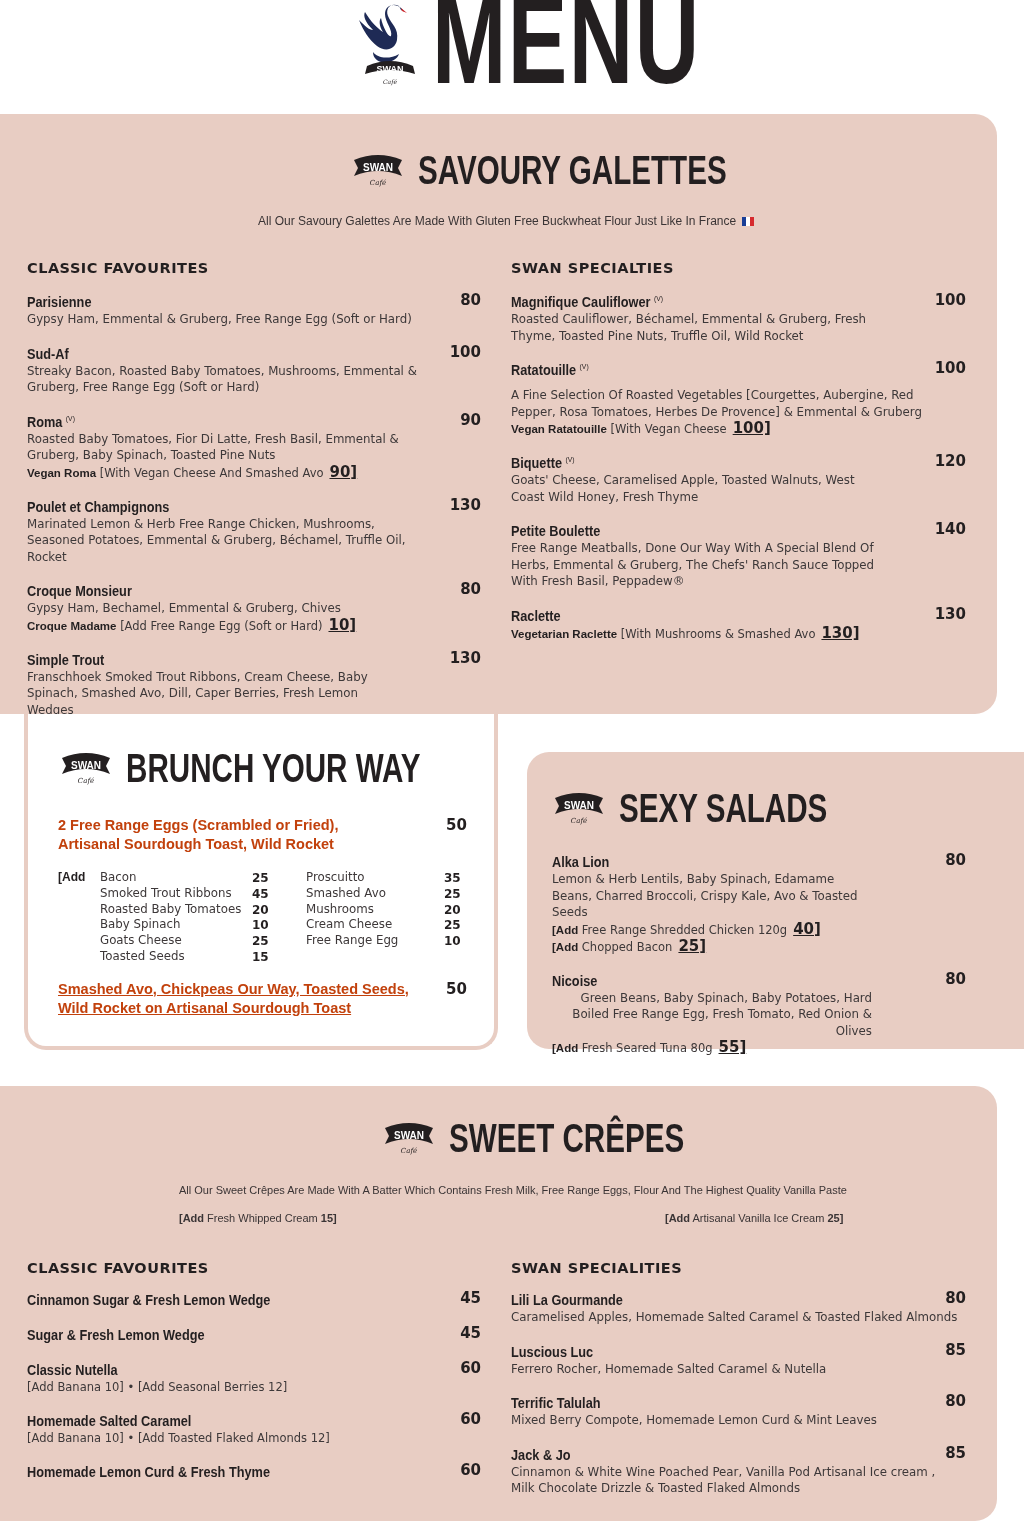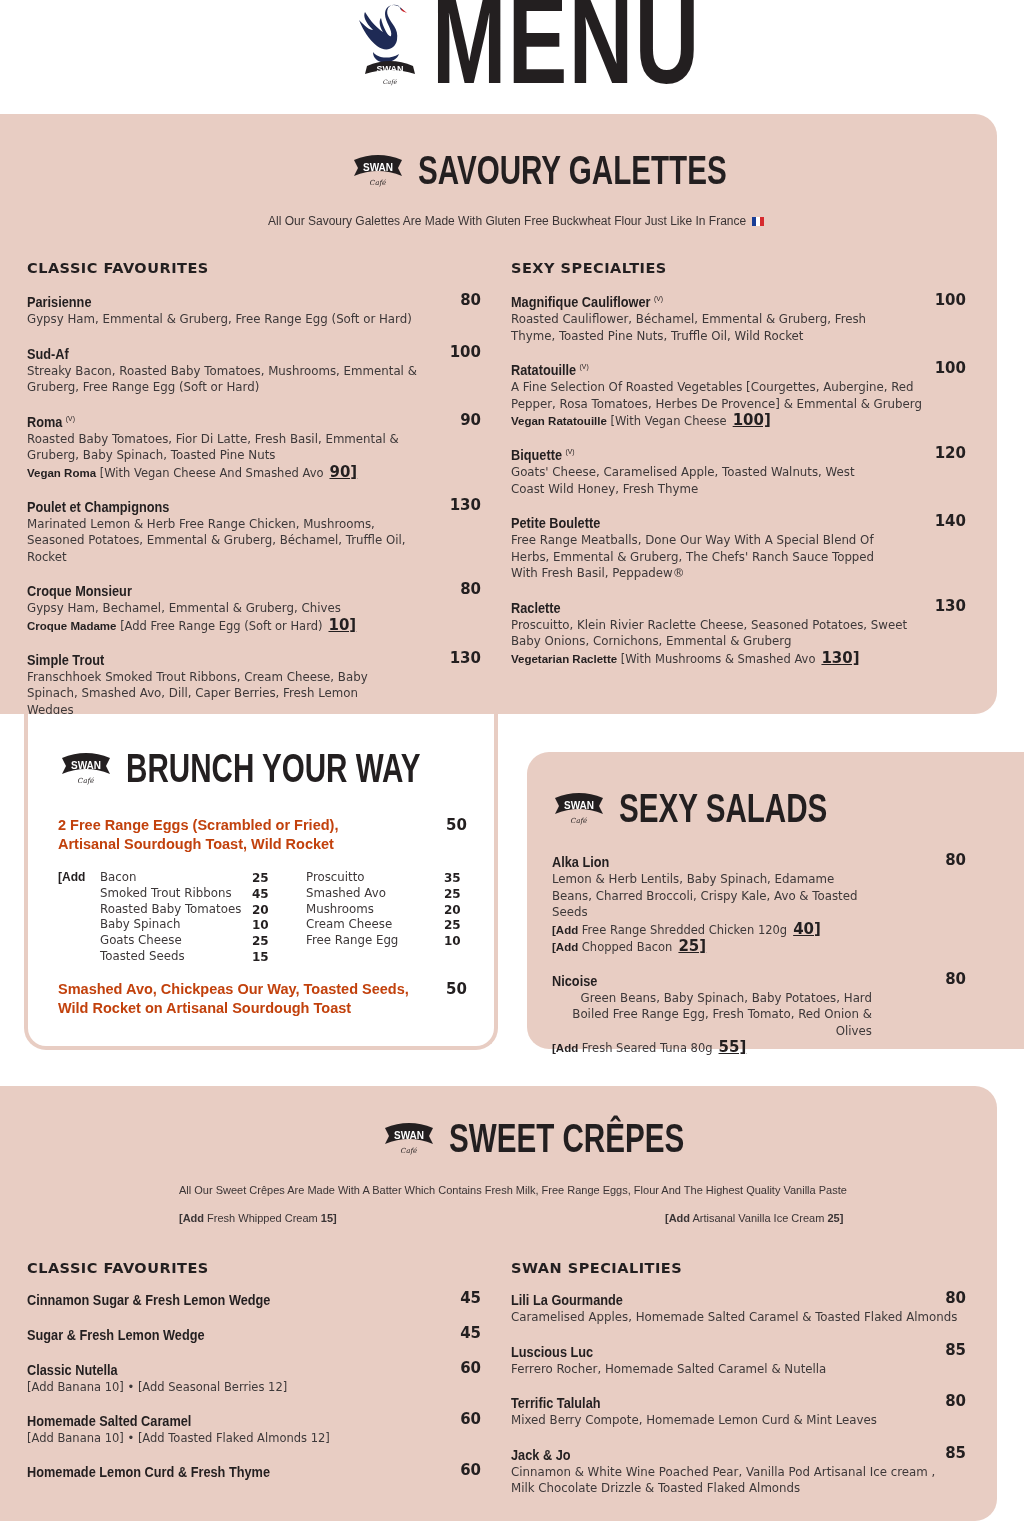--- a/index.html
+++ b/index.html
@@ -69,21 +69,21 @@
   <div class="section-head" style="left:352px; top:34px;">
     <div class="badge">
       <svg width="52" height="34" viewBox="0 0 52 34">
           <path d="M2 6 Q26 -4 50 6 L46 14 L50 22 Q26 12 2 22 L6 14 Z" fill="#231f20"></path>
           <text x="26" y="17" text-anchor="middle" font-size="10" font-weight="bold" fill="#fff" font-family="Liberation Sans, sans-serif">SWAN</text>
           <text x="26" y="31" text-anchor="middle" font-size="7" font-style="italic" fill="#231f20" font-family="DejaVu Serif, serif">Café</text>
         </svg>
     </div>
     <span class="section-title">SAVOURY GALETTES</span>
   </div>
-  <div class="intro" style="left:268px; top:100px;">
+  <div class="intro" style="left:258px; top:100px;">
     <span>All Our Savoury Galettes Are Made With Gluten Free Buckwheat Flour Just Like In France</span><span class="flag"></span>
   </div>
 
   <div class="col" style="left:27px; top:146px; width:454px;">
     <div class="cat-title">CLASSIC FAVOURITES</div>
     <div class="item">
       <span class="item-name">Parisienne</span>
       <span class="price">80</span>
       <div class="desc" style="width:420px;">Gypsy Ham, Emmental &amp; Gruberg, Free Range Egg (Soft or Hard)</div>
     </div>
@@ -110,46 +110,45 @@
       <div class="extra"><b>Croque Madame</b> <span>[Add Free Range Egg (Soft or Hard)</span><span class="ep">10]</span></div>
     </div>
     <div class="item">
       <span class="item-name">Simple Trout</span>
       <span class="price">130</span>
       <div class="desc" style="width:380px;">Franschhoek Smoked Trout Ribbons, Cream Cheese, Baby Spinach, Smashed Avo, Dill, Caper Berries, Fresh Lemon Wedges</div>
     </div>
   </div>
 
   <div class="col" style="left:511px; top:146px; width:455px;">
-    <div class="cat-title">SEXY SPECIALTIES</div>
+    <div class="cat-title">SWAN SPECIALTIES</div>
     <div class="item">
       <span class="item-name"><span>Magnifique Cauliflower</span><span class="v">(V)</span></span>
       <span class="price">100</span>
       <div class="desc" style="width:380px;">Roasted Cauliflower, Béchamel, Emmental &amp; Gruberg, Fresh Thyme, Toasted Pine Nuts, Truffle Oil, Wild Rocket</div>
     </div>
     <div class="item">
       <span class="item-name"><span>Ratatouille</span><span class="v">(V)</span></span>
       <span class="price">100</span>
-      <div class="desc" style="width:420px;">A Fine Selection Of Roasted Vegetables [Courgettes, Aubergine, Red Pepper, Rosa Tomatoes, Herbes De Provence] &amp; Emmental &amp; Gruberg</div>
+      <div class="desc" style="width:420px;margin-top:8px;">A Fine Selection Of Roasted Vegetables [Courgettes, Aubergine, Red Pepper, Rosa Tomatoes, Herbes De Provence] &amp; Emmental &amp; Gruberg</div>
       <div class="extra"><b>Vegan Ratatouille</b> <span>[With Vegan Cheese</span><span class="ep">100]</span></div>
     </div>
     <div class="item">
       <span class="item-name"><span>Biquette</span><span class="v">(V)</span></span>
       <span class="price">120</span>
       <div class="desc" style="width:360px;">Goats' Cheese, Caramelised Apple, Toasted Walnuts, West Coast Wild Honey, Fresh Thyme</div>
     </div>
     <div class="item">
       <span class="item-name">Petite Boulette</span>
       <span class="price">140</span>
       <div class="desc" style="width:390px;">Free Range Meatballs, Done Our Way With A Special Blend Of Herbs, Emmental &amp; Gruberg, The Chefs' Ranch Sauce Topped With Fresh Basil, Peppadew®</div>
     </div>
     <div class="item">
       <span class="item-name">Raclette</span>
       <span class="price">130</span>
-      <div class="desc" style="width:410px;">Proscuitto, Klein Rivier Raclette Cheese, Seasoned Potatoes, Sweet Baby Onions, Cornichons, Emmental &amp; Gruberg</div>
       <div class="extra"><b>Vegetarian Raclette</b> <span>[With Mushrooms &amp; Smashed Avo</span><span class="ep">130]</span></div>
     </div>
   </div>
 </div>
 
 <div class="panel" id="panel-brunch">
   <div class="section-head" style="left:32px; top:32px;">
     <div class="badge">
       <svg width="52" height="34" viewBox="0 0 52 34">
           <path d="M2 6 Q26 -4 50 6 L46 14 L50 22 Q26 12 2 22 L6 14 Z" fill="#231f20"></path>
@@ -172,21 +171,21 @@
     <div class="addon-row"><span>Toasted Seeds</span><span class="ap" style="left:152px;">15</span></div>
   </div>
   <div class="addon-list" style="left:278px; top:156px; width:160px;">
     <div class="addon-row"><span>Proscuitto</span><span class="ap" style="left:138px;">35</span></div>
     <div class="addon-row"><span>Smashed Avo</span><span class="ap" style="left:138px;">25</span></div>
     <div class="addon-row"><span>Mushrooms</span><span class="ap" style="left:138px;">20</span></div>
     <div class="addon-row"><span>Cream Cheese</span><span class="ap" style="left:138px;">25</span></div>
     <div class="addon-row"><span>Free Range Egg</span><span class="ap" style="left:138px;">10</span></div>
   </div>
 
-  <div class="brunch-main" style="left:30px; top:266px; width:370px;">Smashed Avo, Chickpeas Our Way, Toasted Seeds, Wild Rocket on Artisanal Sourdough Toast</div>
+  <div class="brunch-main" style="left:30px; top:266px; width:370px;text-decoration:underline;">Smashed Avo, Chickpeas Our Way, Toasted Seeds, Wild Rocket on Artisanal Sourdough Toast</div>
   <div class="brunch-price" style="left:418px; top:266px;">50</div>
 </div>
 
 <div class="panel" id="panel-salads">
   <div class="section-head" style="left:26px; top:34px;">
     <div class="badge">
       <svg width="52" height="34" viewBox="0 0 52 34">
           <path d="M2 6 Q26 -4 50 6 L46 14 L50 22 Q26 12 2 22 L6 14 Z" fill="#231f20"></path>
           <text x="26" y="17" text-anchor="middle" font-size="10" font-weight="bold" fill="#fff" font-family="Liberation Sans, sans-serif">SWAN</text>
           <text x="26" y="31" text-anchor="middle" font-size="7" font-style="italic" fill="#231f20" font-family="DejaVu Serif, serif">Café</text>

